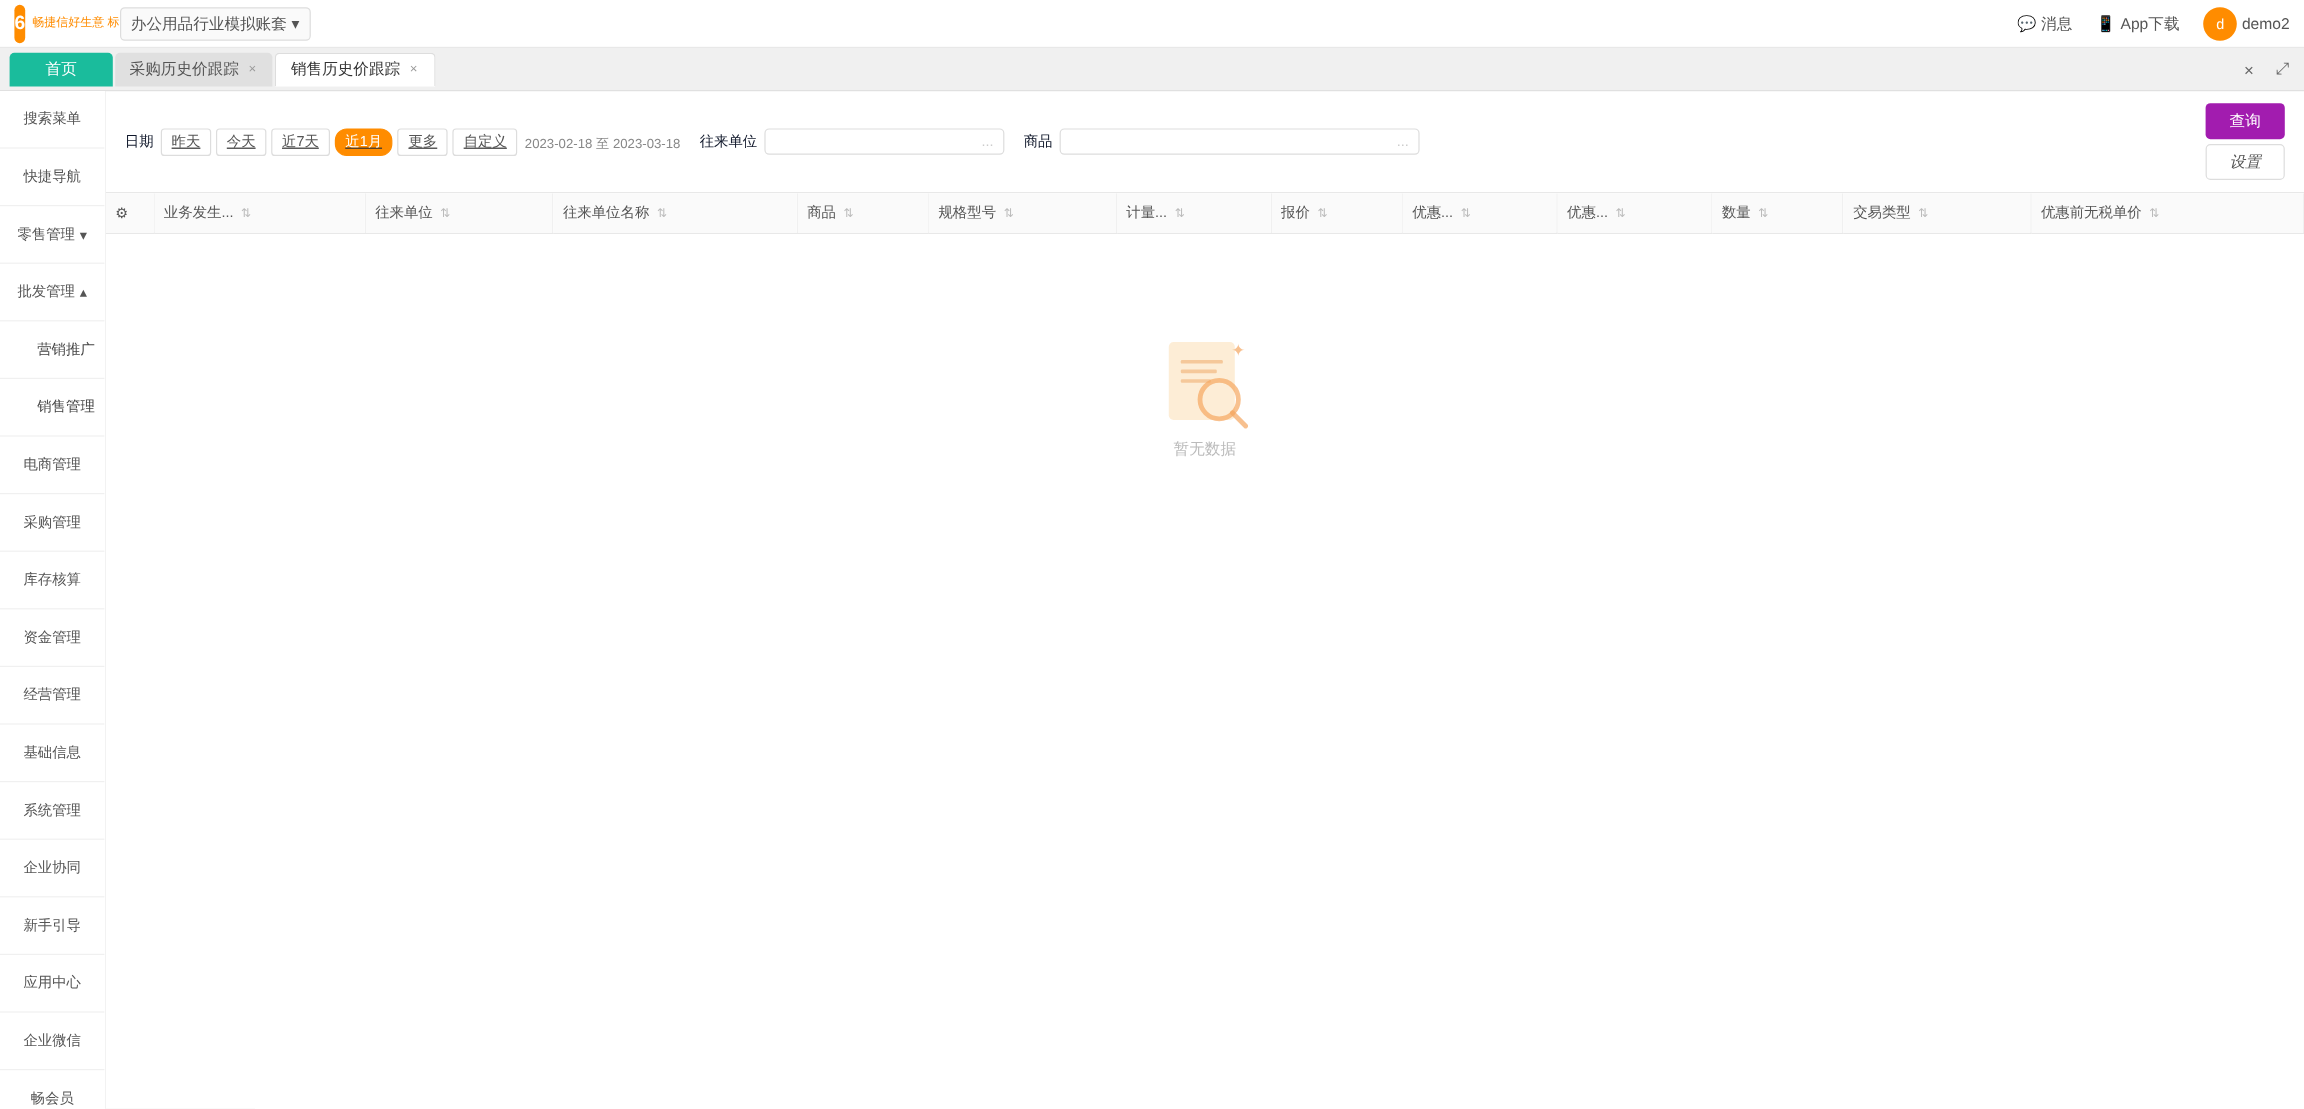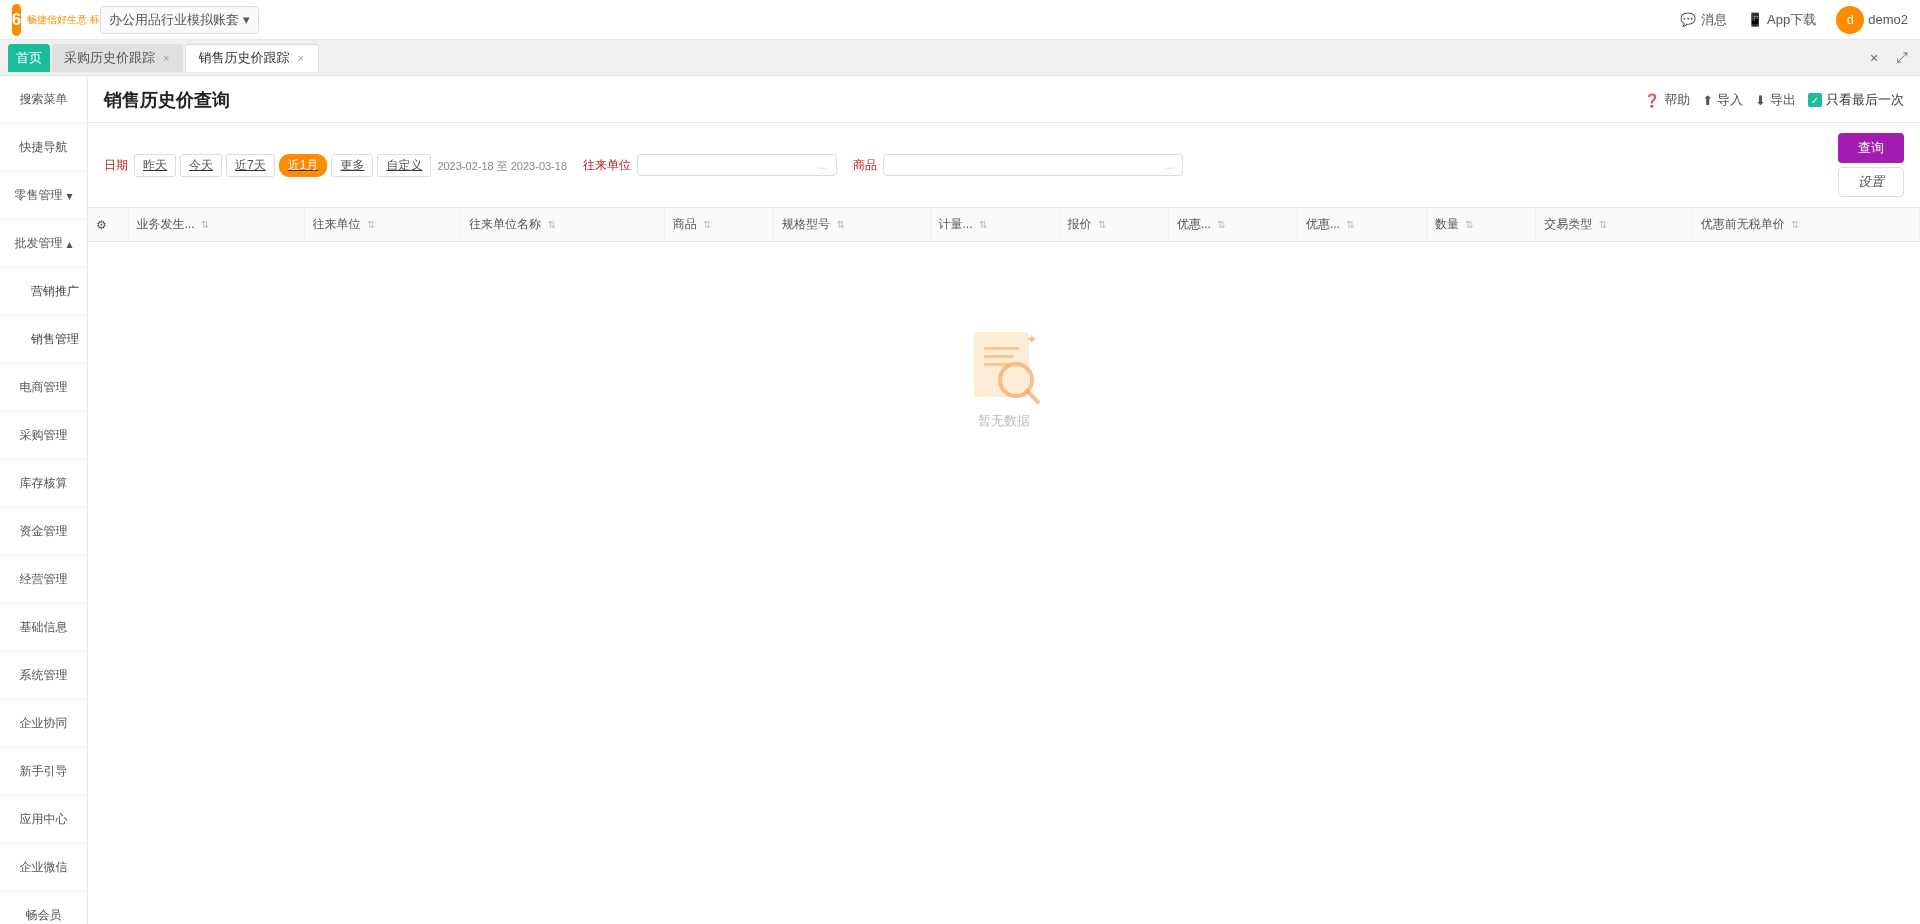--- a/index.html
+++ b/index.html
@@ -98,21 +98,21 @@
       gap: 6px;
       cursor: pointer;
       font-size: 13px;
       color: #555;
       background: #e0e0e0;
       white-space: nowrap;
     }
     .tab.home {
       background: #1abc9c;
       color: white;
-      padding: 0 8px;
+      padding: 0 30px;
     }
     .tab.active {
       background: white;
       color: #333;
       border: 1px solid #ddd;
       border-bottom: none;
     }
     .tab-close {
       font-size: 11px;
       color: #999;
@@ -251,21 +251,21 @@
       gap: 16px;
       flex-wrap: wrap;
     }
     .filter-group {
       display: flex;
       align-items: center;
       gap: 6px;
     }
     .filter-label {
       font-size: 12px;
-      color: #b91c1c;
+      color: #0f172a;
       white-space: nowrap;
     }
     .date-quick-btns {
       display: flex;
       align-items: center;
       gap: 4px;
       text-decoration: underline;
     }
     .quick-btn {
       padding: 2px 8px;
@@ -490,43 +490,20 @@
     <div class="sidebar-item">
       <span>企业微信</span>
     </div>
     <div class="sidebar-item">
       <span>畅会员</span>
     </div>
   </div>
 
   <div class="content-area">
 
-    <div class="page-header">
-      <div class="page-title-row">
-        <div class="page-title">销售历史价查询</div>
-        <div class="page-actions">
-          <div class="action-btn">
-            <span>❓</span>
-            <span>帮助</span>
-          </div>
-          <div class="action-btn">
-            <span>⬆</span>
-            <span>导入</span>
-          </div>
-          <div class="action-btn">
-            <span>⬇</span>
-            <span>导出</span>
-          </div>
-          <div class="checkbox-label">
-            <div class="checkbox-checked">✓</div>
-            <span>只看最后一次</span>
-          </div>
-        </div>
-      </div>
-    </div>
 
     <div class="filter-bar">
       <div class="filter-row">
         <div class="filter-group">
           <span class="filter-label">日期</span>
           <div class="date-quick-btns">
             <button class="quick-btn">昨天</button>
             <button class="quick-btn">今天</button>
             <button class="quick-btn">近7天</button>
             <button class="quick-btn active">近1月</button>

